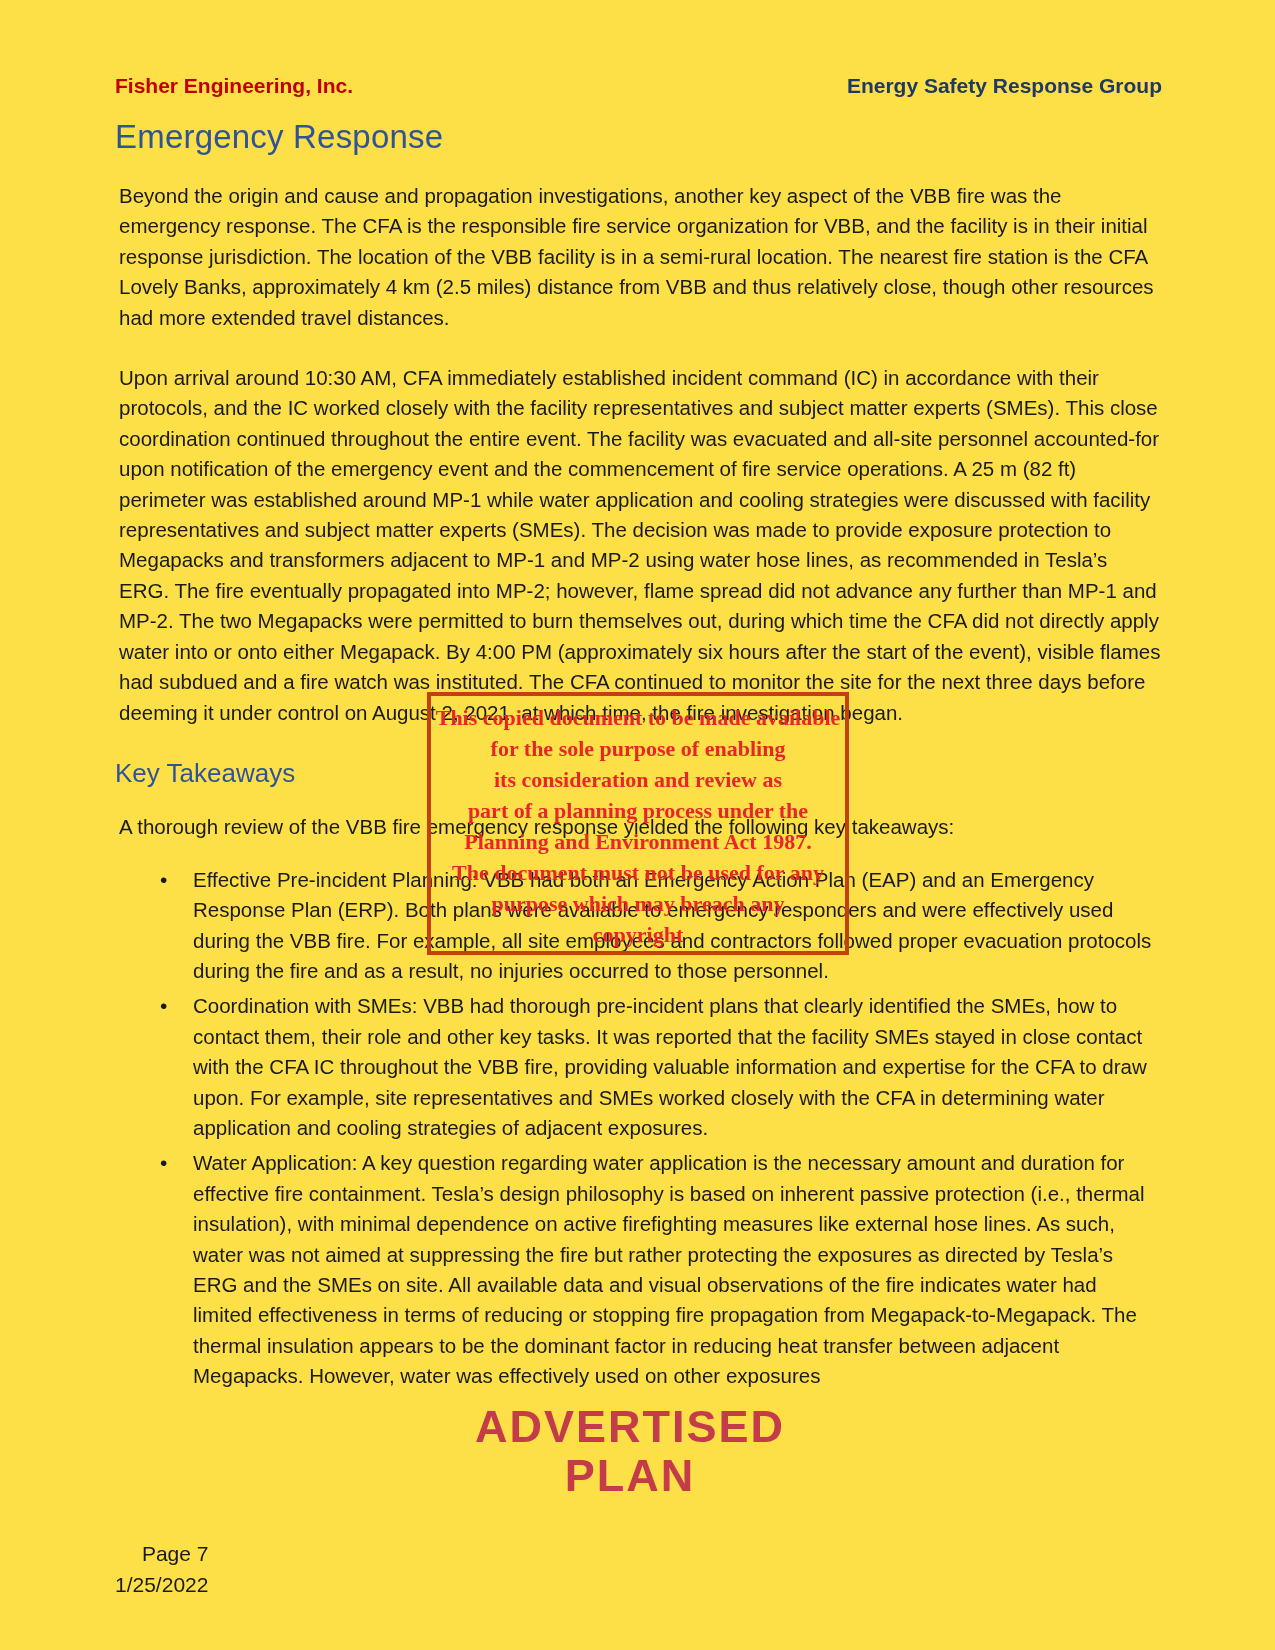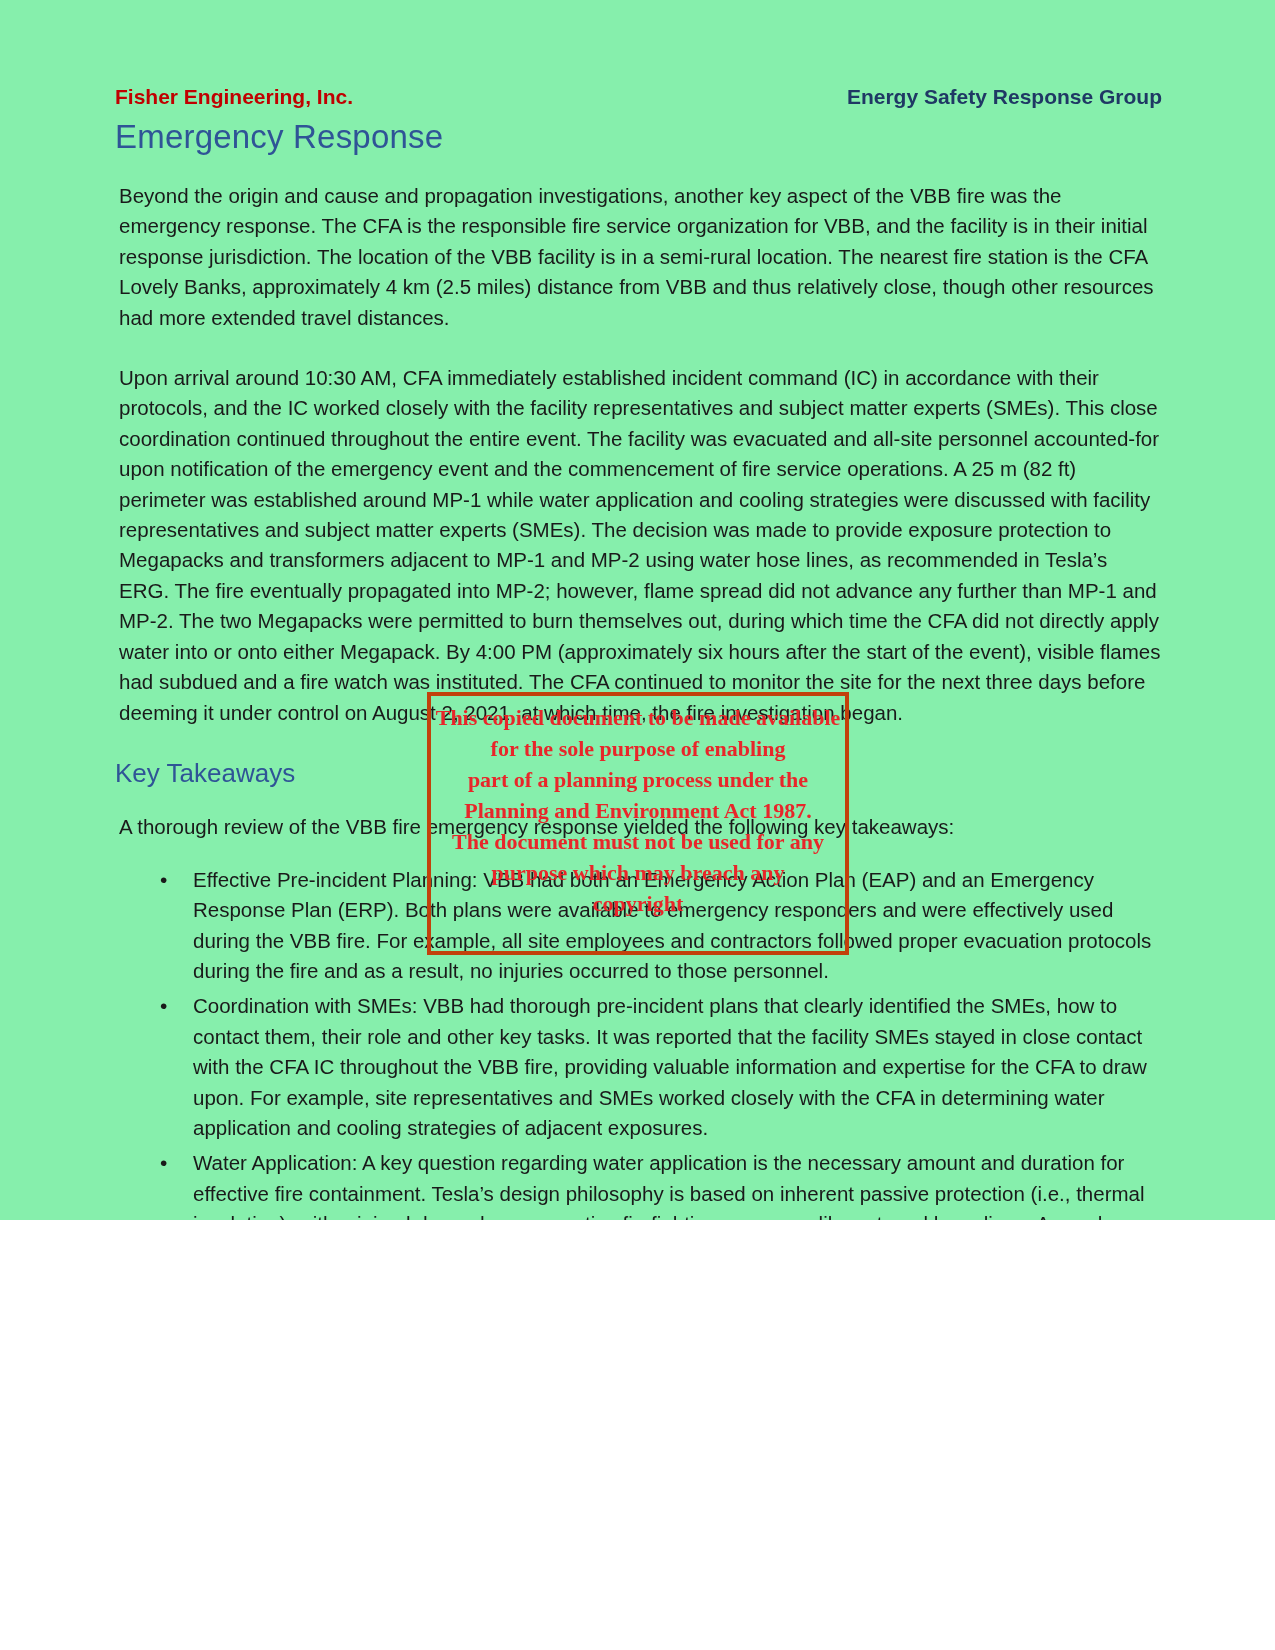--- a/index.html
+++ b/index.html
@@ -1,39 +1,39 @@
 <!DOCTYPE html>
 <html><head>
 <meta charset="utf-8">
 <style>
   html, body { margin: 0; padding: 0; background: #ffffff; }
   .page {
     position: relative;
     width: 1275px;
-    height: 1220px;
-    background: #86efac;
+    height: 1650px;
+    background: #fde047;
     font-family: "Liberation Sans", sans-serif;
     color: #1a1a1a;
     overflow: hidden;
   }
 
   
   .header {
     position: absolute;
     left: 115px;
     right: 113px;
     top: 74px;
     display: flex;
     justify-content: space-between;
     align-items: baseline;
     font-size: 21px;
     font-weight: bold;
   }
   .header .company { color: #c00000; }
-  .header .group   { color: #1f3864; margin-top: 11px; }
+  .header .group   { color: #1f3864; }
 
   
   .title {
     position: absolute;
     left: 115px;
     top: 118px;
     font-size: 33px;
     font-weight: 500;
     color: #2f5496;
     letter-spacing: 0.2px;
@@ -148,20 +148,21 @@
     <ul class="takeaways">
       <li>Effective Pre-incident Planning: VBB had both an Emergency Action Plan (EAP) and an Emergency Response Plan (ERP).  Both plans were available to emergency responders and were effectively used during the VBB fire.  For example, all site employees and contractors followed proper evacuation protocols during the fire and as a result, no injuries occurred to those personnel.</li>
       <li>Coordination with SMEs: VBB had thorough pre-incident plans that clearly identified the SMEs, how to contact them, their role and other key tasks.  It was reported that the facility SMEs stayed in close contact with the CFA IC throughout the VBB fire, providing valuable information and expertise for the CFA to draw upon.  For example, site representatives and SMEs worked closely with the CFA in determining water application and cooling strategies of adjacent exposures.</li>
       <li>Water Application: A key question regarding water application is the necessary amount and duration for effective fire containment.  Tesla’s design philosophy is based on inherent passive protection (i.e., thermal insulation), with minimal dependence on active firefighting measures like external hose lines.  As such, water was not aimed at suppressing the fire but rather protecting the exposures as directed by Tesla’s ERG and the SMEs on site.  All available data and visual observations of the fire indicates water had limited effectiveness in terms of reducing or stopping fire propagation from Megapack-to-Megapack.  The thermal insulation appears to be the dominant factor in reducing heat transfer between adjacent Megapacks.  However, water was effectively used on other exposures</li>
     </ul>
   </div>
 
   <div class="copyright-stamp">
     <span class="stamp-line">This copied document to be made available</span>
     <span class="stamp-line">for the sole purpose of enabling</span>
+    <span class="stamp-line">its consideration and review as</span>
     <span class="stamp-line">part of a planning process under the</span>
     <span class="stamp-line">Planning and Environment Act 1987.</span>
     <span class="stamp-line">The document must not be used for any</span>
     <span class="stamp-line">purpose which may breach any</span>
     <span class="stamp-line">copyright</span>
   </div>
 
   <div class="advertised-stamp">
     <div>ADVERTISED</div>
     <div>PLAN</div>

